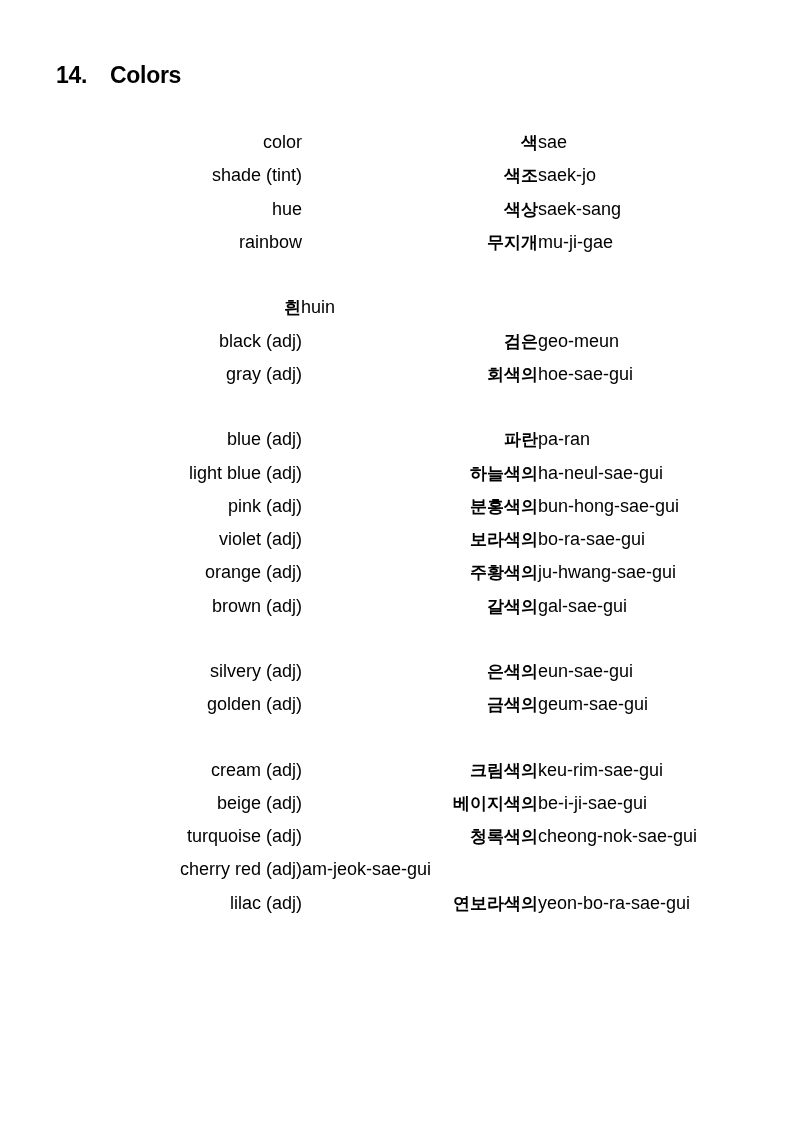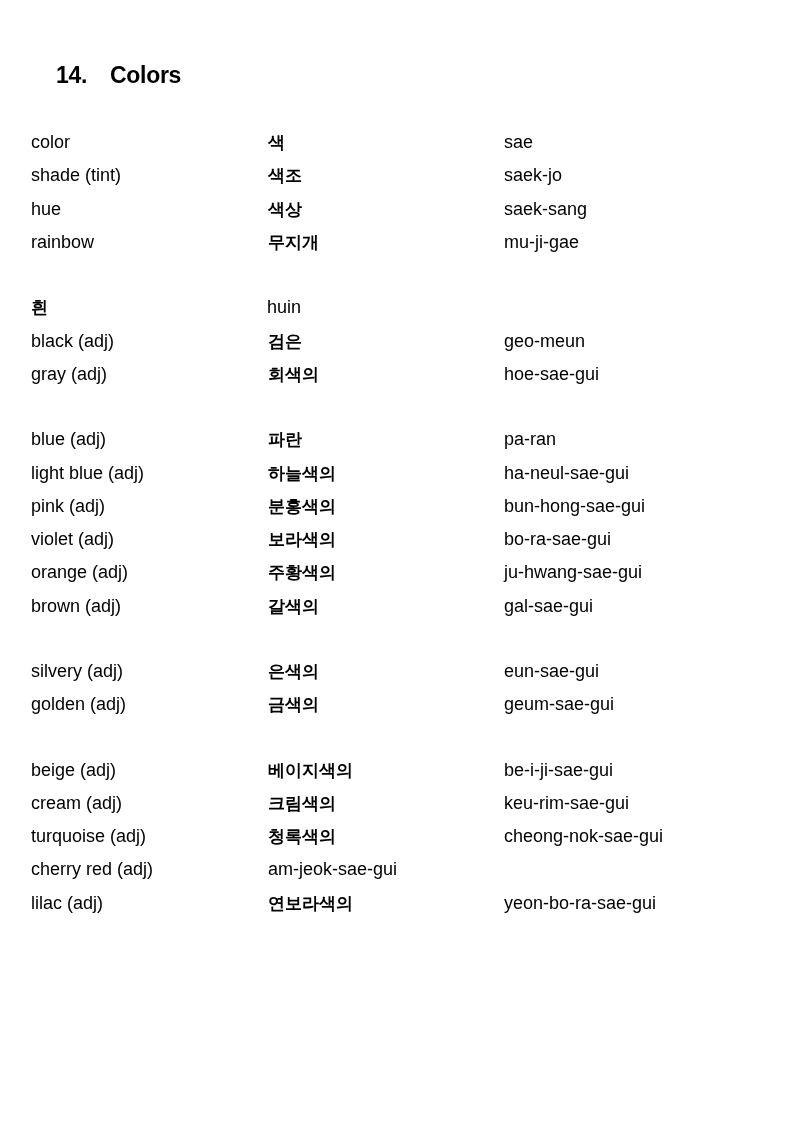--- a/index.html
+++ b/index.html
@@ -7,21 +7,21 @@
       width: 794px; height: 1123px; position: relative; overflow: hidden;
       font-family: "Liberation Sans", sans-serif; color: #000;
     }
     .title {
       position: absolute; left: 56px; top: 62px;
       font-size: 23px; font-weight: bold; letter-spacing: -0.3px;
       white-space: pre;
     }
     .title .num { display: inline-block; width: 54px; }
     .vocab {
-      position: absolute; left: 31px; top: 126px; width: 720px;
+      position: absolute; left: 65px; top: 126px; width: 720px; text-align: right;
     }
     .group { margin-bottom: 32px; }
     .row {
       height: 33.3px; display: flex; align-items: center;
       font-size: 18px;
     }
     .en { width: 237px; }
     .ko { width: 236px; font-family: "DejaVu Sans", sans-serif; font-weight: bold; font-size: 17px; }
     .ro { }
   </style>
@@ -108,28 +108,28 @@
         <span class="ro">eun-sae-gui</span>
       </div>
       <div class="row">
         <span class="en">golden (adj)</span>
         <span class="ko">금색의</span>
         <span class="ro">geum-sae-gui</span>
       </div>
     </div>
     <div class="group">
       <div class="row">
+        <span class="en">cream (adj)</span>
+        <span class="ko">크림색의</span>
+        <span class="ro">keu-rim-sae-gui</span>
+      </div>
+      <div class="row">
         <span class="en">beige (adj)</span>
         <span class="ko">베이지색의</span>
         <span class="ro">be-i-ji-sae-gui</span>
-      </div>
-      <div class="row">
-        <span class="en">cream (adj)</span>
-        <span class="ko">크림색의</span>
-        <span class="ro">keu-rim-sae-gui</span>
       </div>
       <div class="row">
         <span class="en">turquoise (adj)</span>
         <span class="ko">청록색의</span>
         <span class="ro">cheong-nok-sae-gui</span>
       </div>
       <div class="row">
         <span class="en">cherry red (adj)</span>
         <span class="ro">am-jeok-sae-gui</span>
       </div>

